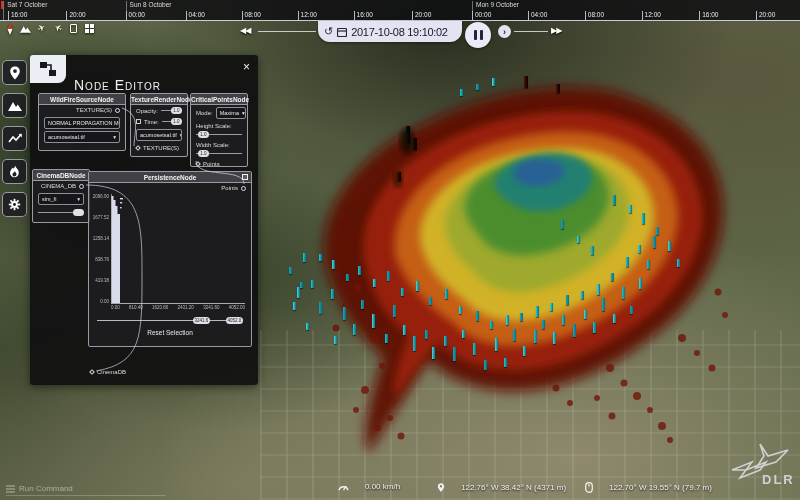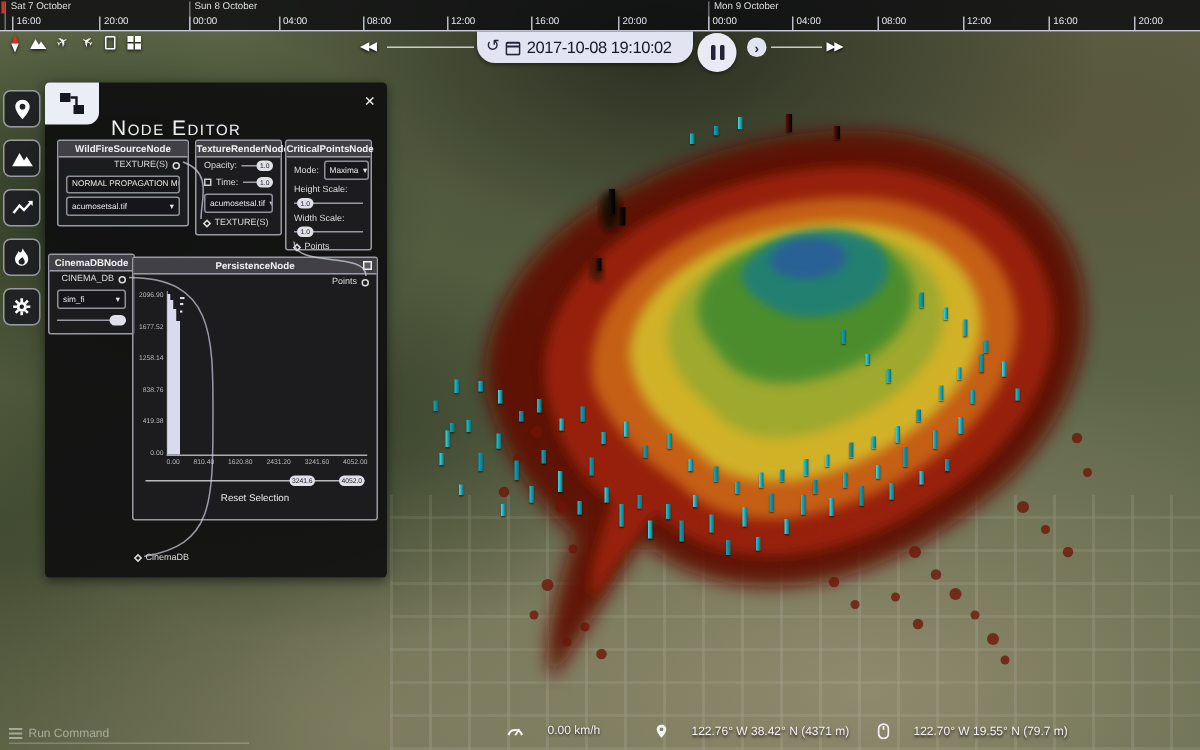--- a/index.html
+++ b/index.html
@@ -570,14 +570,23 @@
     </span>
     <span class="st-item" style="left:585px">
       <svg width="8" height="11" viewBox="0 0 8 11">
           <rect x="0.7" y="0.7" width="6.6" height="9.6" rx="3.3" fill="none" stroke="#f2f2f4" stroke-width="1.2"></rect>
           <line x1="4" y1="2" x2="4" y2="4.5" stroke="#f2f2f4" stroke-width="1.2"></line>
         </svg>
       <span>122.70° W 19.55° N (79.7 m)</span>
     </span>
   </div>
 
+  <div class="dlr">
+    <svg width="62" height="46" viewBox="0 0 62 46">
+      <g fill="none" stroke="#e8ebf2" stroke-width="1.6" opacity="0.9">
+        <path d="M2,30 L22,22 L16,30 L36,22 L30,30 L10,38 L16,30 Z"></path>
+        <path d="M30,4 L38,16 L58,10 L46,22 L26,28 L34,16 Z"></path>
+      </g>
+      <text x="32" y="44" font-family="Liberation Sans, sans-serif" font-size="13" font-weight="bold" letter-spacing="2" fill="#e8ebf2" opacity="0.9">DLR</text>
+    </svg>
+  </div>
 
 </div>
 
 </body></html>

